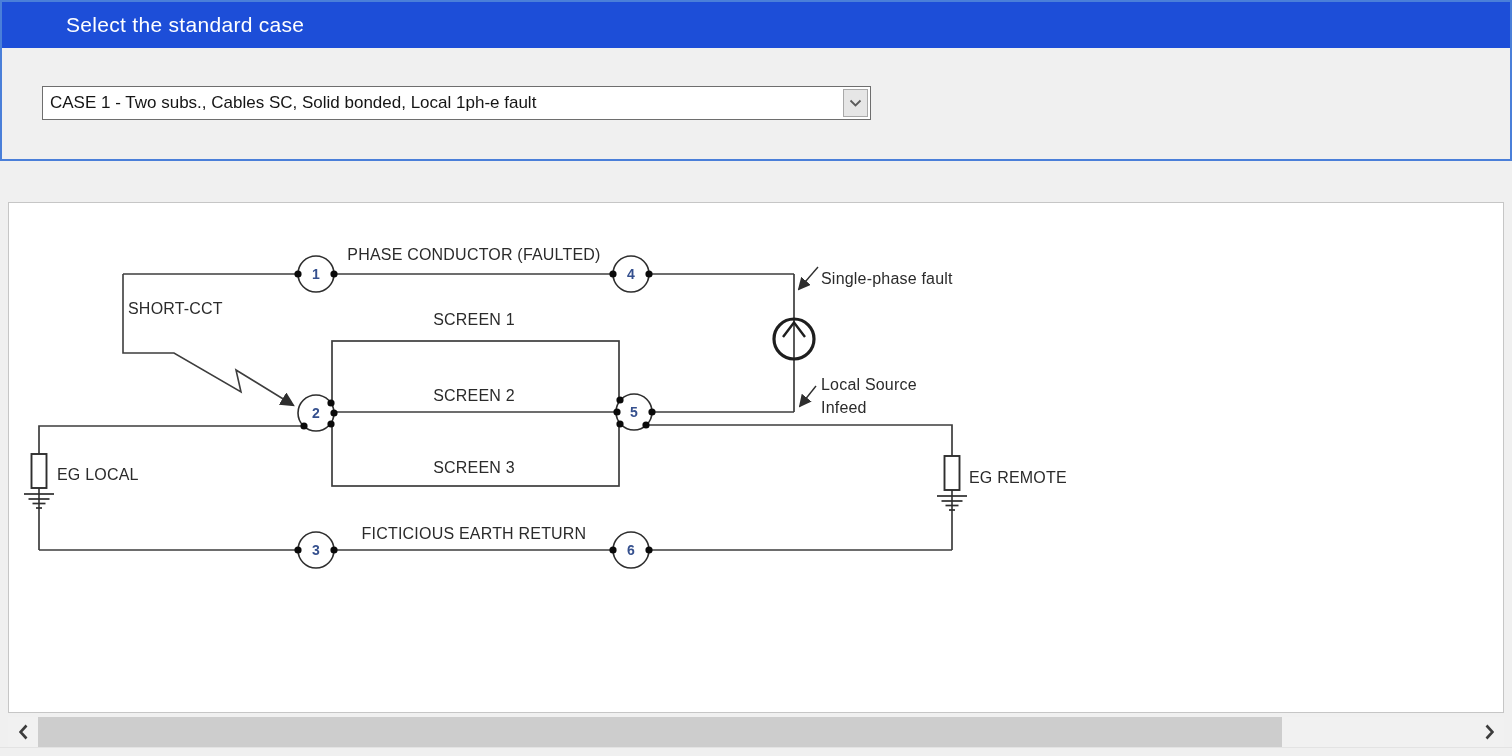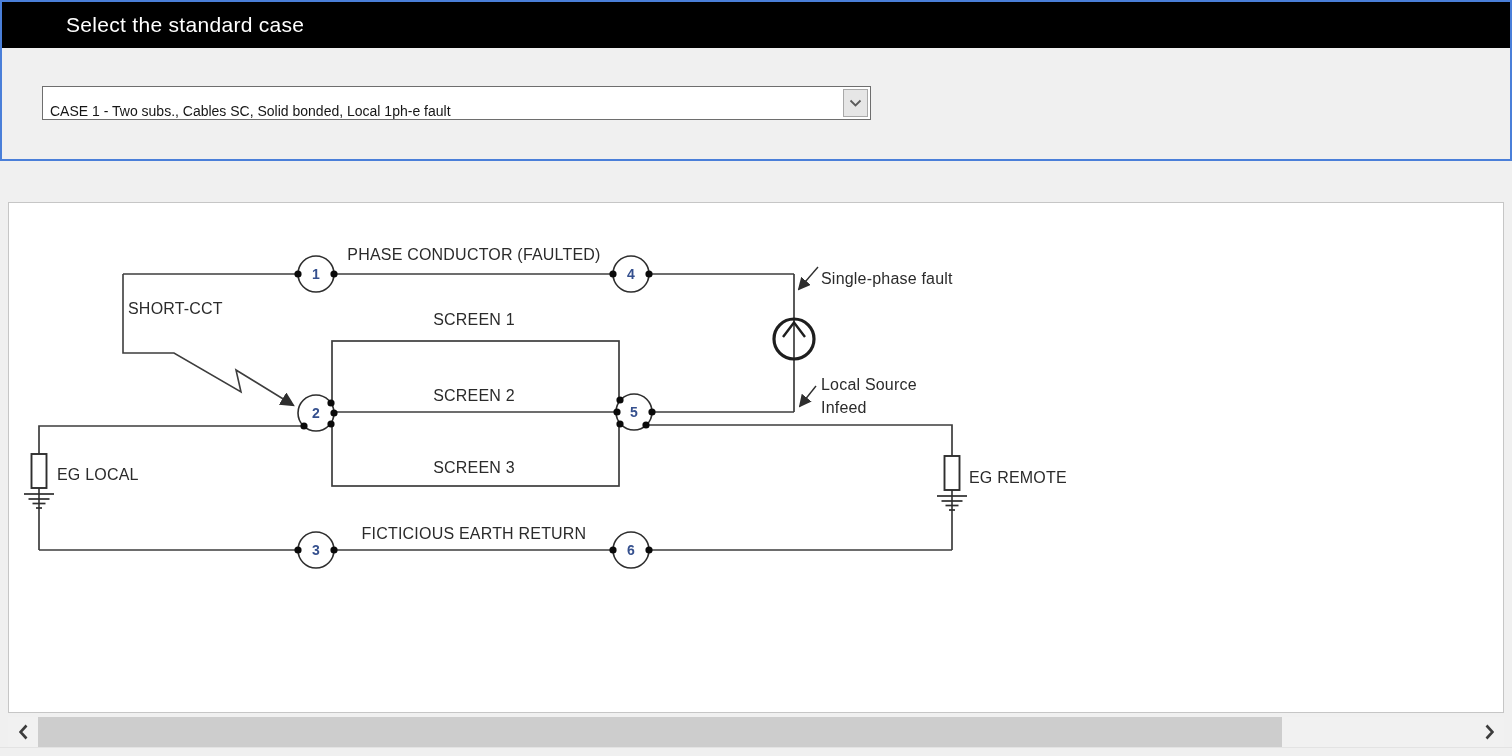--- a/index.html
+++ b/index.html
@@ -10,37 +10,37 @@
     position: relative;
   }
 
   
   .top-panel {
     position: absolute; left: 0; top: 0; width: 1512px; height: 161px;
     background: #f0f0f0;
     border: 2px solid #4a7fd9;
   }
   .title-bar {
-    height: 46px; background: #000000;
+    height: 46px; background: #1d4ed8;
     display: flex; align-items: center;
     padding-left: 64px;
   }
   .title-bar .title-text {
     color: #ffffff; font-size: 21px; letter-spacing: 0.3px;
   }
   .combo {
     position: absolute; left: 40px; top: 84px;
     width: 829px; height: 34px;
     background: #ffffff;
     border: 1px solid #6e6e6e;
   }
   .combo-value {
     position: absolute; left: 7px; top: 0; right: 32px; height: 32px;
-    line-height: 32px; font-size: 14px; color: #151515;
-    white-space: nowrap; overflow: hidden; margin-top: 8px;
+    line-height: 32px; font-size: 17px; color: #151515;
+    white-space: nowrap; overflow: hidden;
   }
   .combo-btn {
     position: absolute; right: 2px; top: 2px; width: 25px; height: 28px;
     background: #e6e6e6; border: 1px solid #a9a9a9;
     display: flex; align-items: center; justify-content: center;
     cursor: default;
   }
 
   
   .diagram-panel {

